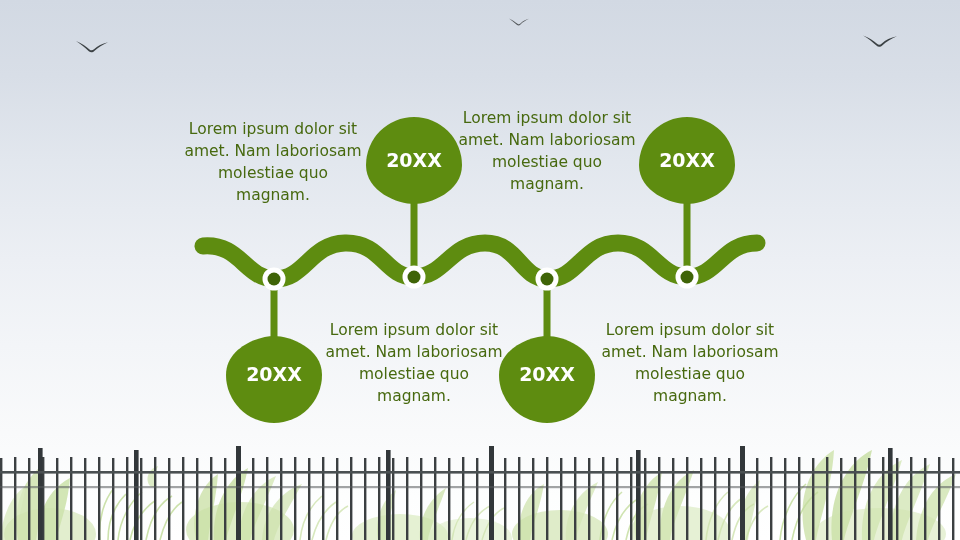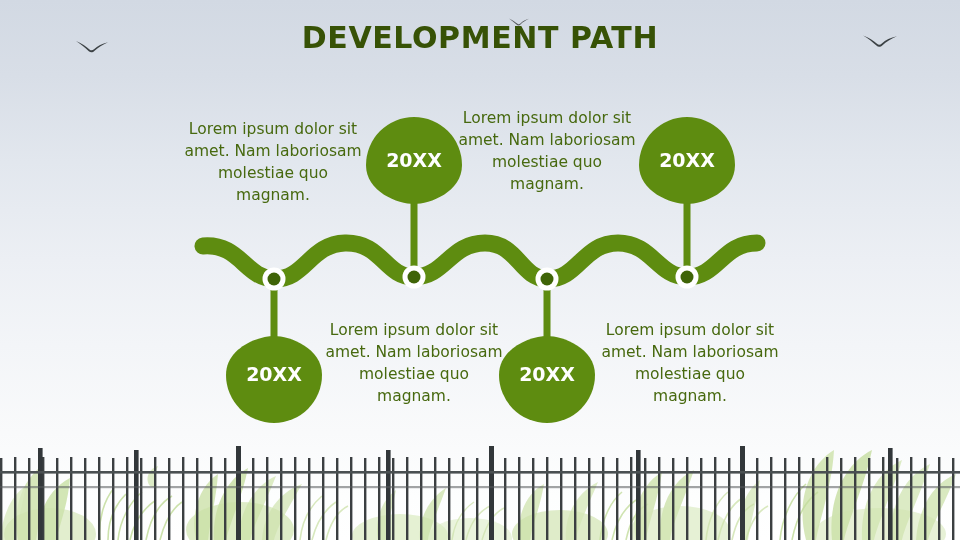--- a/index.html
+++ b/index.html
@@ -72,21 +72,20 @@
     bottom: 0;
     width: 960px;
     height: 110px;
   }
 </style>
 </head>
 <body>
 
 <div id="slide">
 
-  <div id="title">DEVELOPMENT PATH</div>
 
   <div class="bird" style="left:75px; top:38px;">
     <svg width="34" height="14" viewBox="0 0 34 14">
       <path d="M1 2 C7 4.5 11 7.5 14.5 10.5 C16 11.8 17.5 11.6 19 10.2 C22.5 7 27 4.5 33 3.2
                C27.5 6 23 8.5 19.6 11.8 C17.6 13.8 15.6 13.8 13.8 12.2 C10 8.8 6 5.2 1 2 Z" fill="#3c4245"></path>
     </svg>
   </div>
   <div class="bird" style="left:508px; top:11px;">
     <svg width="22" height="9" viewBox="0 0 22 9">
       <path d="M1 1.5 C4.5 3 7 5 9.5 6.8 C10.5 7.6 11.5 7.5 12.4 6.5 C14.8 4.2 17.8 2.5 21 1.8

